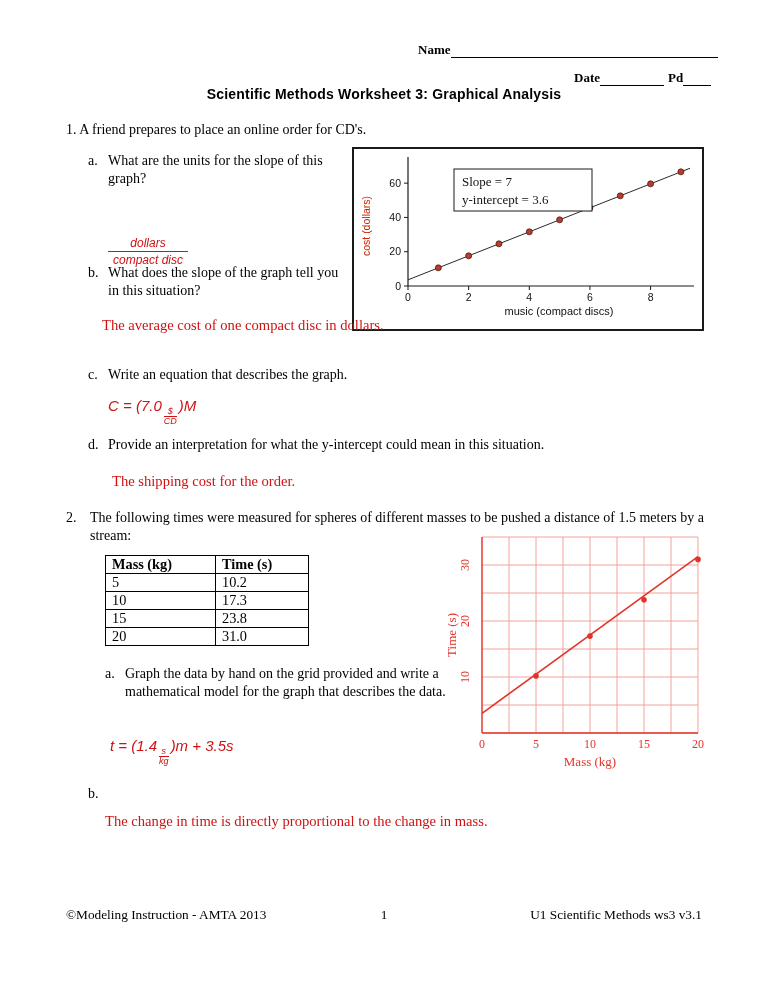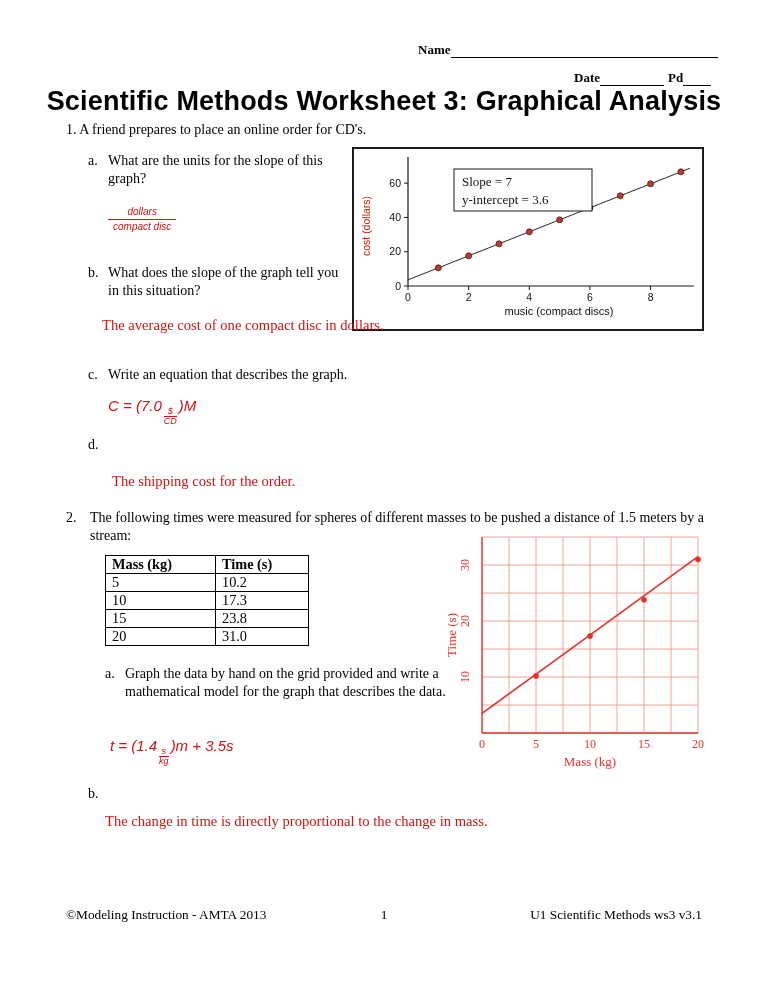--- a/index.html
+++ b/index.html
@@ -5,38 +5,38 @@
   :root{ --red:#cf1212; }
   html,body{ margin:0; padding:0; }
   body{
     width:768px; height:994px; position:relative; overflow:hidden;
     background:#ffffff; color:#000;
     font-family:"Liberation Serif", serif;
   }
   .abs{ position:absolute; }
   .title{
     font-family:"Liberation Sans", sans-serif; font-weight:bold;
-    font-size:27px; text-align:center; letter-spacing:.2px;
+    font-size:14px; text-align:center; letter-spacing:.2px;
   }
   .q{ font-size:14px; line-height:1.28; }
   .hang{ display:flex; }
   .marker{ flex:0 0 20px; }
   .marker2{ flex:0 0 24px; }
   .fieldrow{ display:flex; font-size:13px; }
   .fld{ font-weight:bold; }
   .blank{ display:inline-block; border-bottom:1.3px solid #000; height:15px; }
   .grow{ flex:1; }
   .red-ans{ color:var(--red); font-size:14.6px; }
   .eq{ font-family:"Liberation Sans", sans-serif; font-style:italic; font-size:15px; }
   .sfrac{ display:inline-flex; flex-direction:column; align-items:center;
           font-size:9px; line-height:1.05; vertical-align:-3px; margin:0 2px; }
   .sf-den{ border-top:1px solid currentColor; }
   .bigfrac{ display:inline-flex; flex-direction:column; align-items:center;
             font-family:"Liberation Sans", sans-serif; font-style:italic;
-            font-size:10px; line-height:1.2; }
+            font-size:12px; line-height:1.2;margin-top:30px; }
   .bf-num{ padding:0 8px 1px; }
   .bf-den{ border-top:1.5px solid currentColor; padding:1px 5px 0; }
   .data-table{ border-collapse:collapse; font-size:14.3px; }
   .data-table th,.data-table td{ border:1px solid #000; padding:0 6px; text-align:left; }
   .data-table th{ font-weight:bold; }
   .data-table th:nth-child(1),.data-table td:nth-child(1){ width:97px; }
   .data-table th:nth-child(2),.data-table td:nth-child(2){ width:80px; }
   .chartbox{ border:2px solid #1a1a1a; background:#fff; }
   .footer-left,.footer-right,.footer-center{ font-size:13.3px; }
   .footer-center{ text-align:center; }
@@ -123,20 +123,21 @@
   <span>Write an equation that describes the graph.</span>
 </div>
 
 <div class="abs red-ans eq" style="left:108px;top:397px"><span>C = (7.0</span><span class="sfrac">
       <span class="sf-num">$</span>
       <span class="sf-den">CD</span>
     </span><span>)M</span></div>
 
 <div class="abs q hang" style="left:88px;top:436px;width:640px">
   <span class="marker">d.</span>
+  <span>Provide an interpretation for what the y-intercept could mean in this situation.</span>
 </div>
 
 <div class="abs red-ans" style="left:112px;top:473px">The shipping cost for the order.</div>
 
 <div class="abs q hang" style="left:66px;top:509px;width:652px">
   <span class="marker2">2.</span>
   <span>The following times were measured for spheres of different masses to be pushed a distance of 1.5 meters by a stream:</span>
 </div>
 
 <table class="abs data-table" style="left:105px;top:555px">

